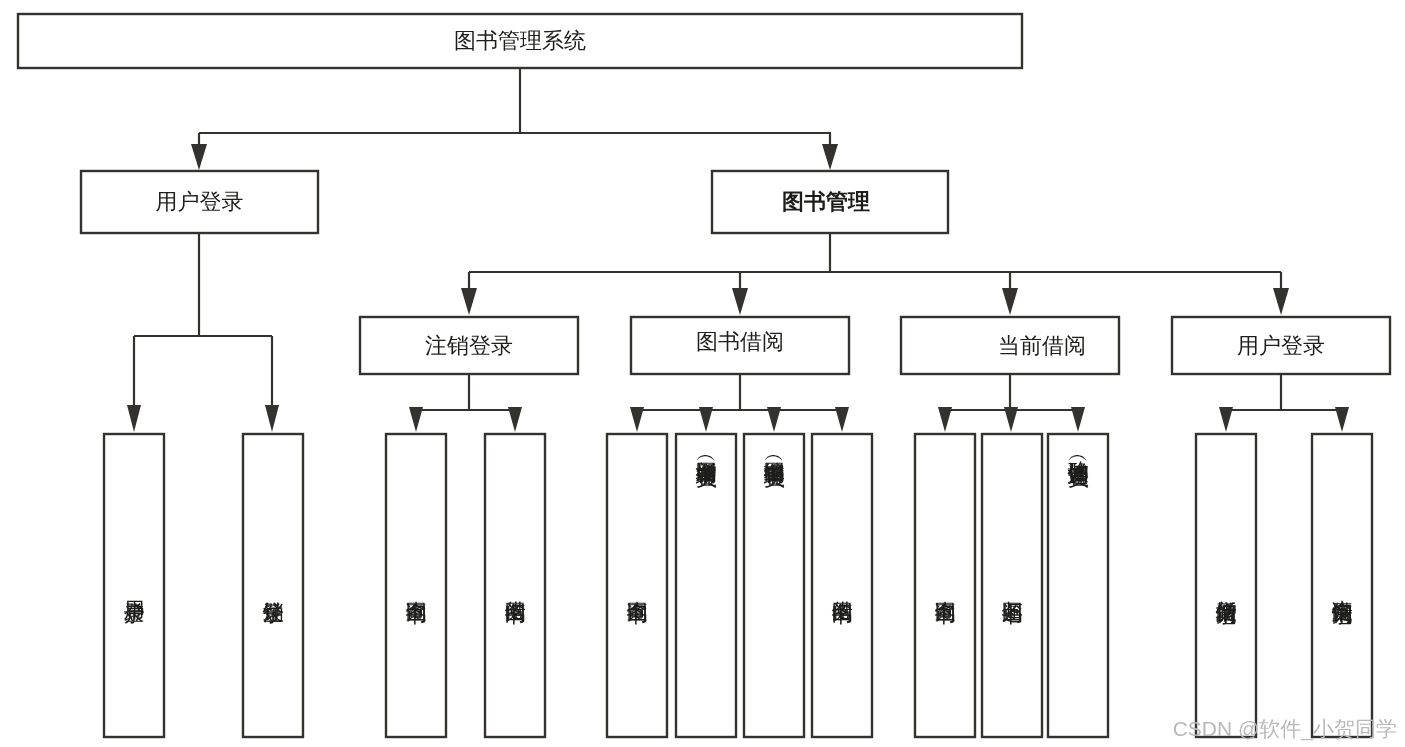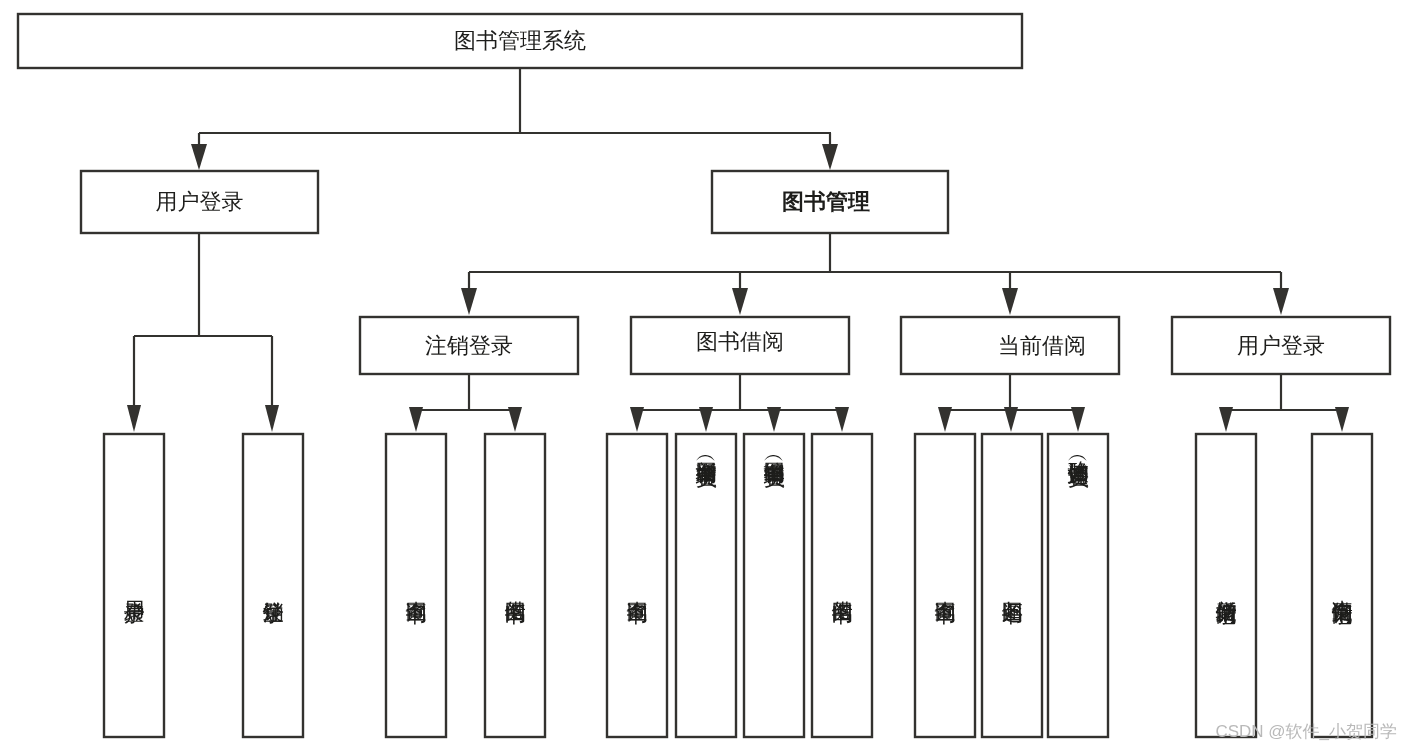--- a/index.html
+++ b/index.html
@@ -75,21 +75,21 @@
     font-family: "Liberation Sans", "DejaVu Sans", sans-serif;
     font-size: 22px;
     color: #1d1d1b;
     white-space: nowrap;
   }
   #watermark {
     position: absolute;
     right: 8px;
     bottom: 4px;
     font-family: "Liberation Sans", "DejaVu Sans", sans-serif;
-    font-size: 17px;
+    font-size: 21px;
     color: #b9b9b9;
     white-space: nowrap;
   }
 </style>
 </head>
 <body>
 
 <div id="diagram-root">
 
   <svg id="chart" viewBox="0 0 1405 747">

